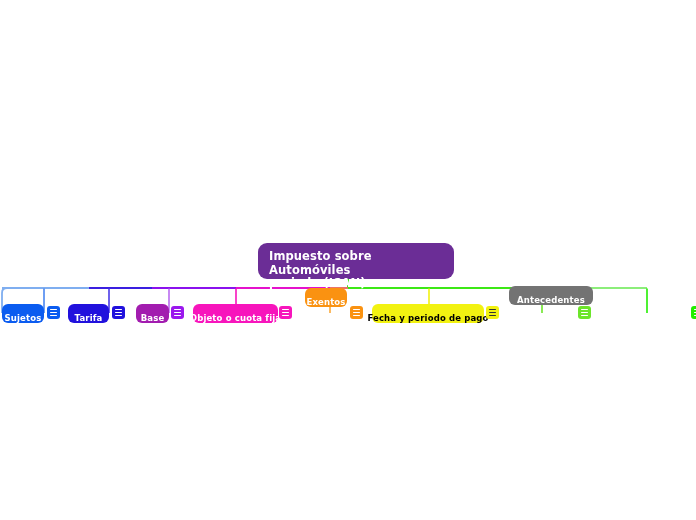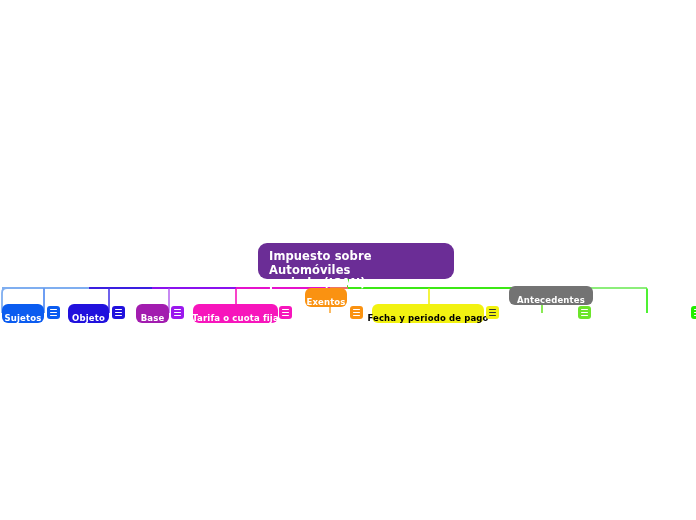--- a/index.html
+++ b/index.html
@@ -121,37 +121,37 @@
 
 <div class="child-node" style="left: 2px; top: 304px; width: 42px; background: rgb(11, 92, 240); color: rgb(255, 255, 255);">
       <span>Sujetos</span>
     </div>
     <div class="note-badge" style="left: 47px; top: 306px; background: rgb(11, 92, 240);">
       <i></i>
       <i></i>
       <i></i>
     </div>
     <div class="child-node" style="left: 68px; top: 304px; width: 41px; background: rgb(33, 17, 221); color: rgb(255, 255, 255);">
-      <span>Objeto</span>
+      <span>Tarifa</span>
     </div>
     <div class="note-badge" style="left: 112px; top: 306px; background: rgb(33, 17, 221);">
       <i></i>
       <i></i>
       <i></i>
     </div>
     <div class="child-node" style="left: 136px; top: 304px; width: 33px; background: #a21caf; color: rgb(255, 255, 255);">
       <span>Base</span>
     </div>
     <div class="note-badge" style="left: 171px; top: 306px; background: rgb(155, 24, 238);">
       <i></i>
       <i></i>
       <i></i>
     </div>
     <div class="child-node" style="left: 193px; top: 304px; width: 85px; background: rgb(247, 21, 188); color: rgb(255, 255, 255);">
-      <span>Tarifa o cuota fija</span>
+      <span>Objeto o cuota fija</span>
     </div>
     <div class="note-badge" style="left: 279px; top: 306px; background: rgb(247, 21, 188);">
       <i></i>
       <i></i>
       <i></i>
     </div>
     <div class="child-node" style="left: 305px; top: 288px; width: 42px; background: rgb(250, 146, 17); color: rgb(255, 255, 255);">
       <span>Exentos</span>
     </div>
     <div class="note-badge" style="left: 350px; top: 306px; background: rgb(250, 146, 17);">

